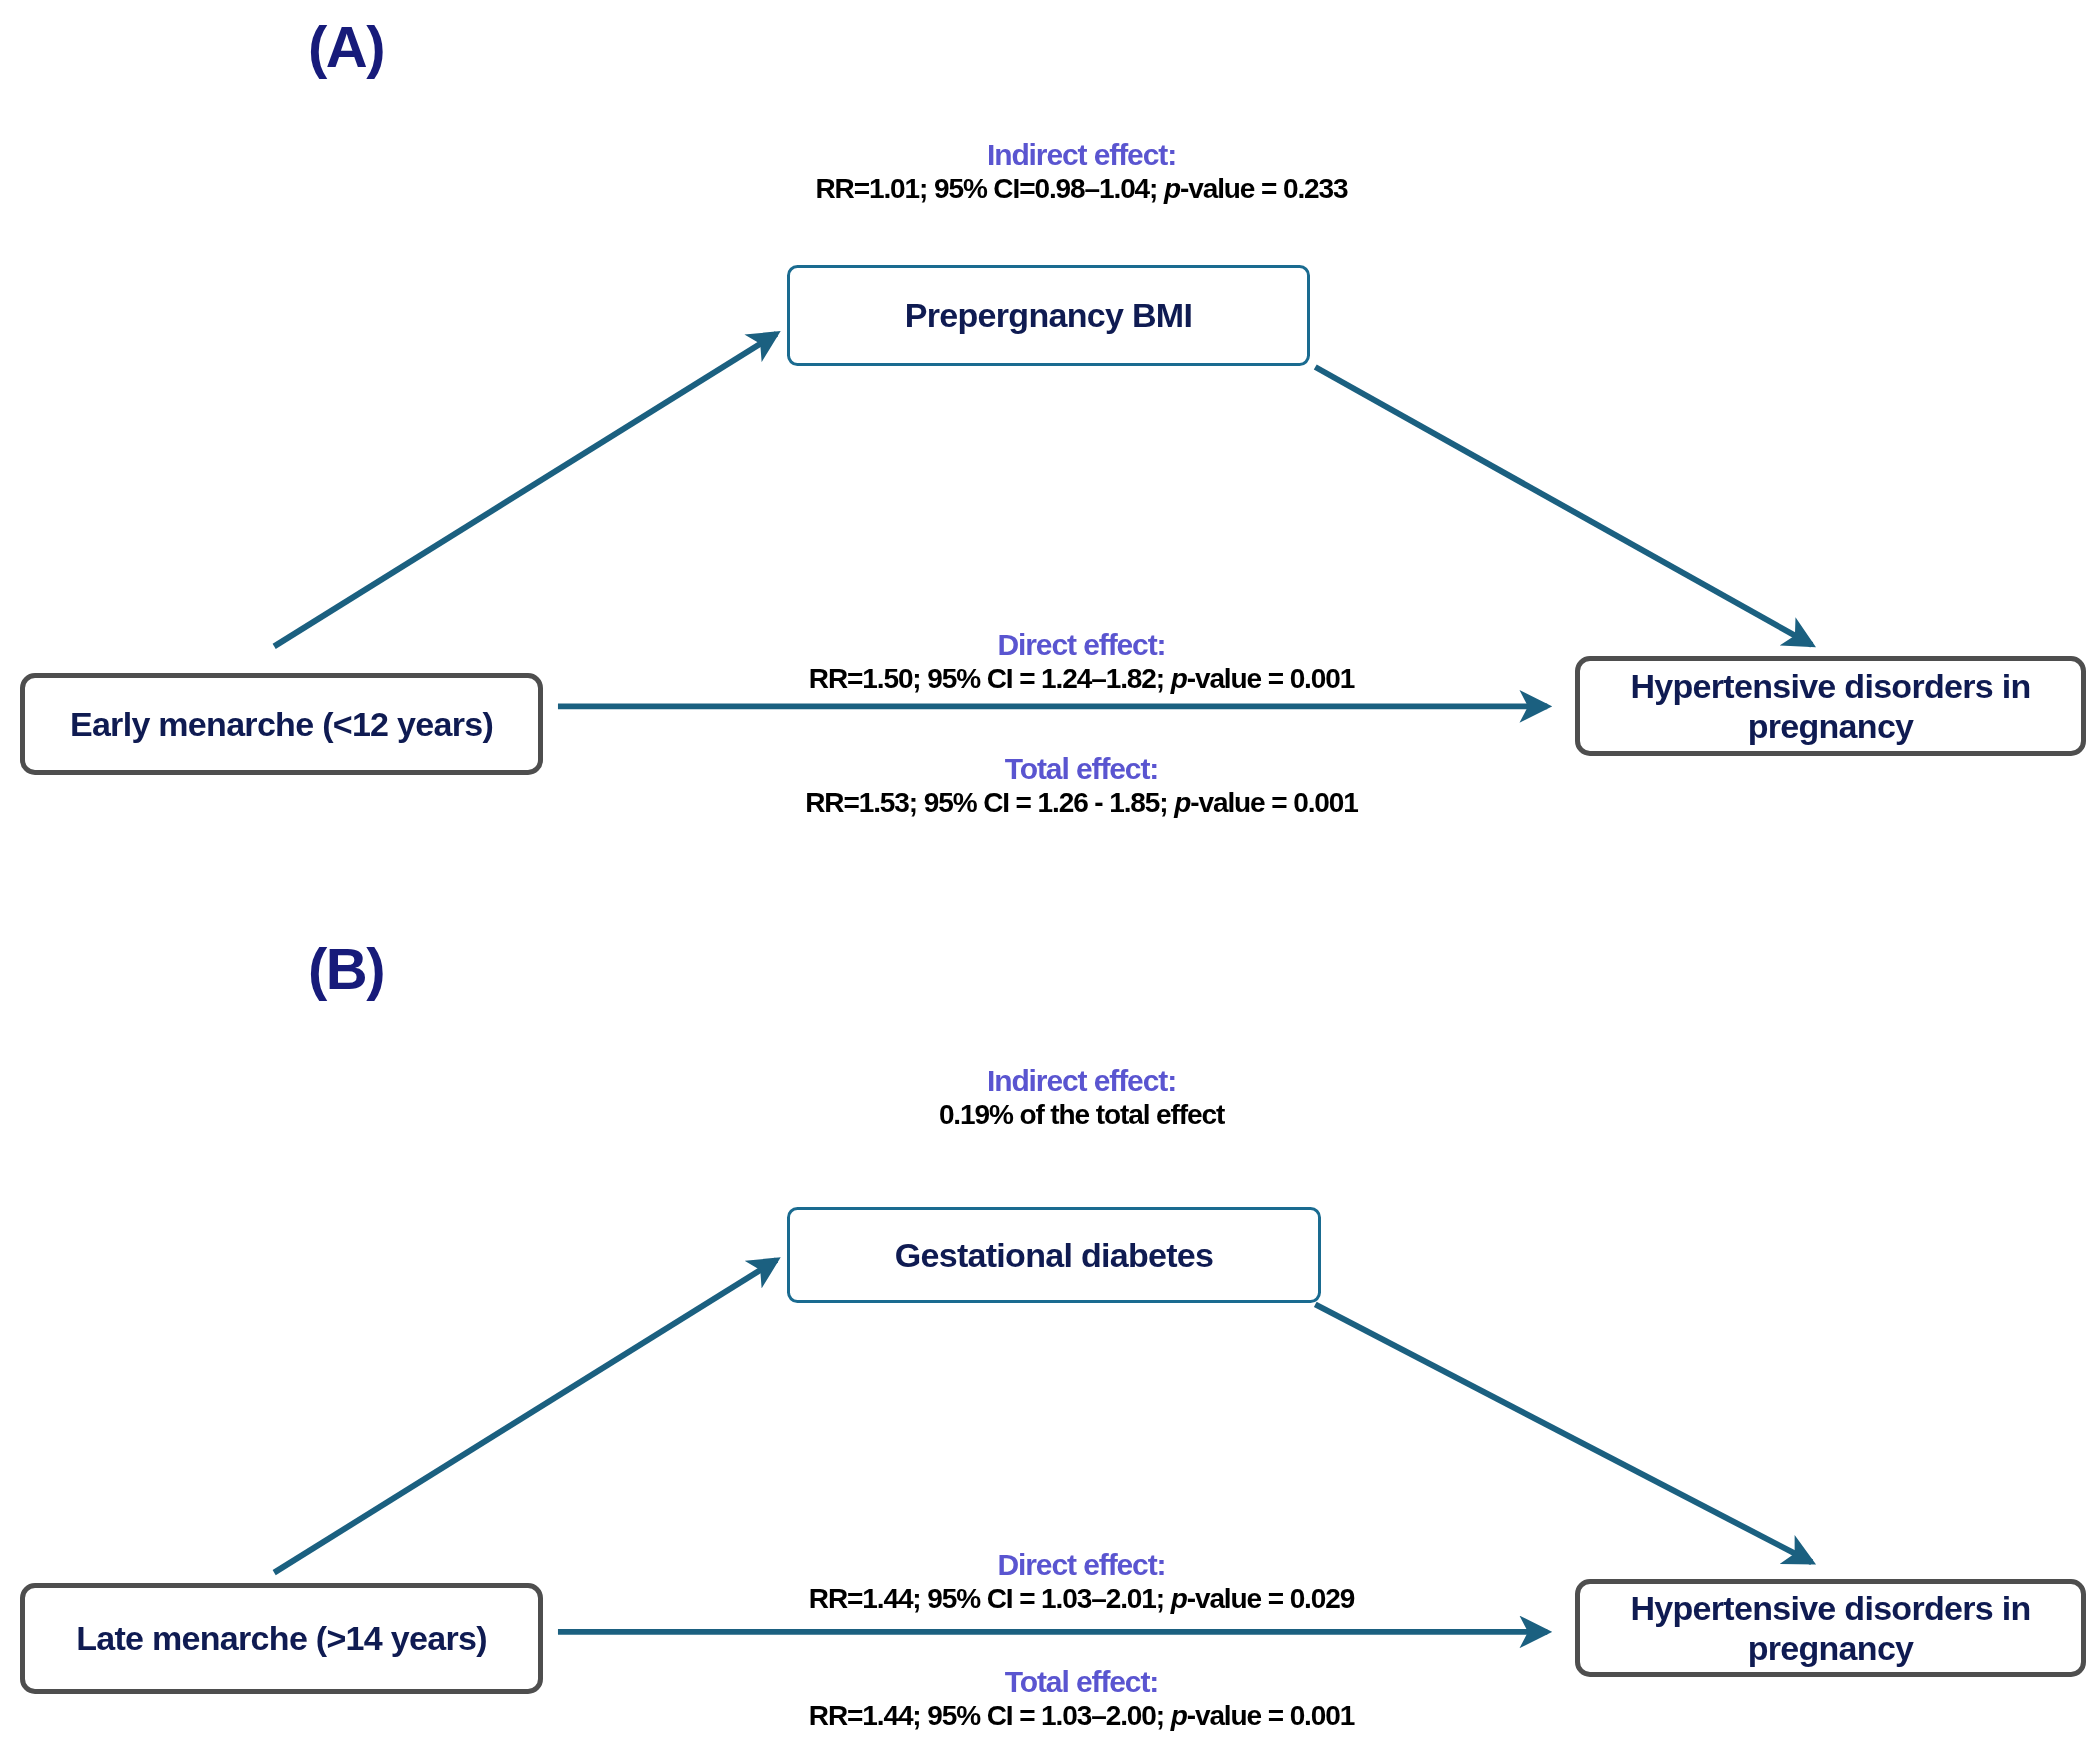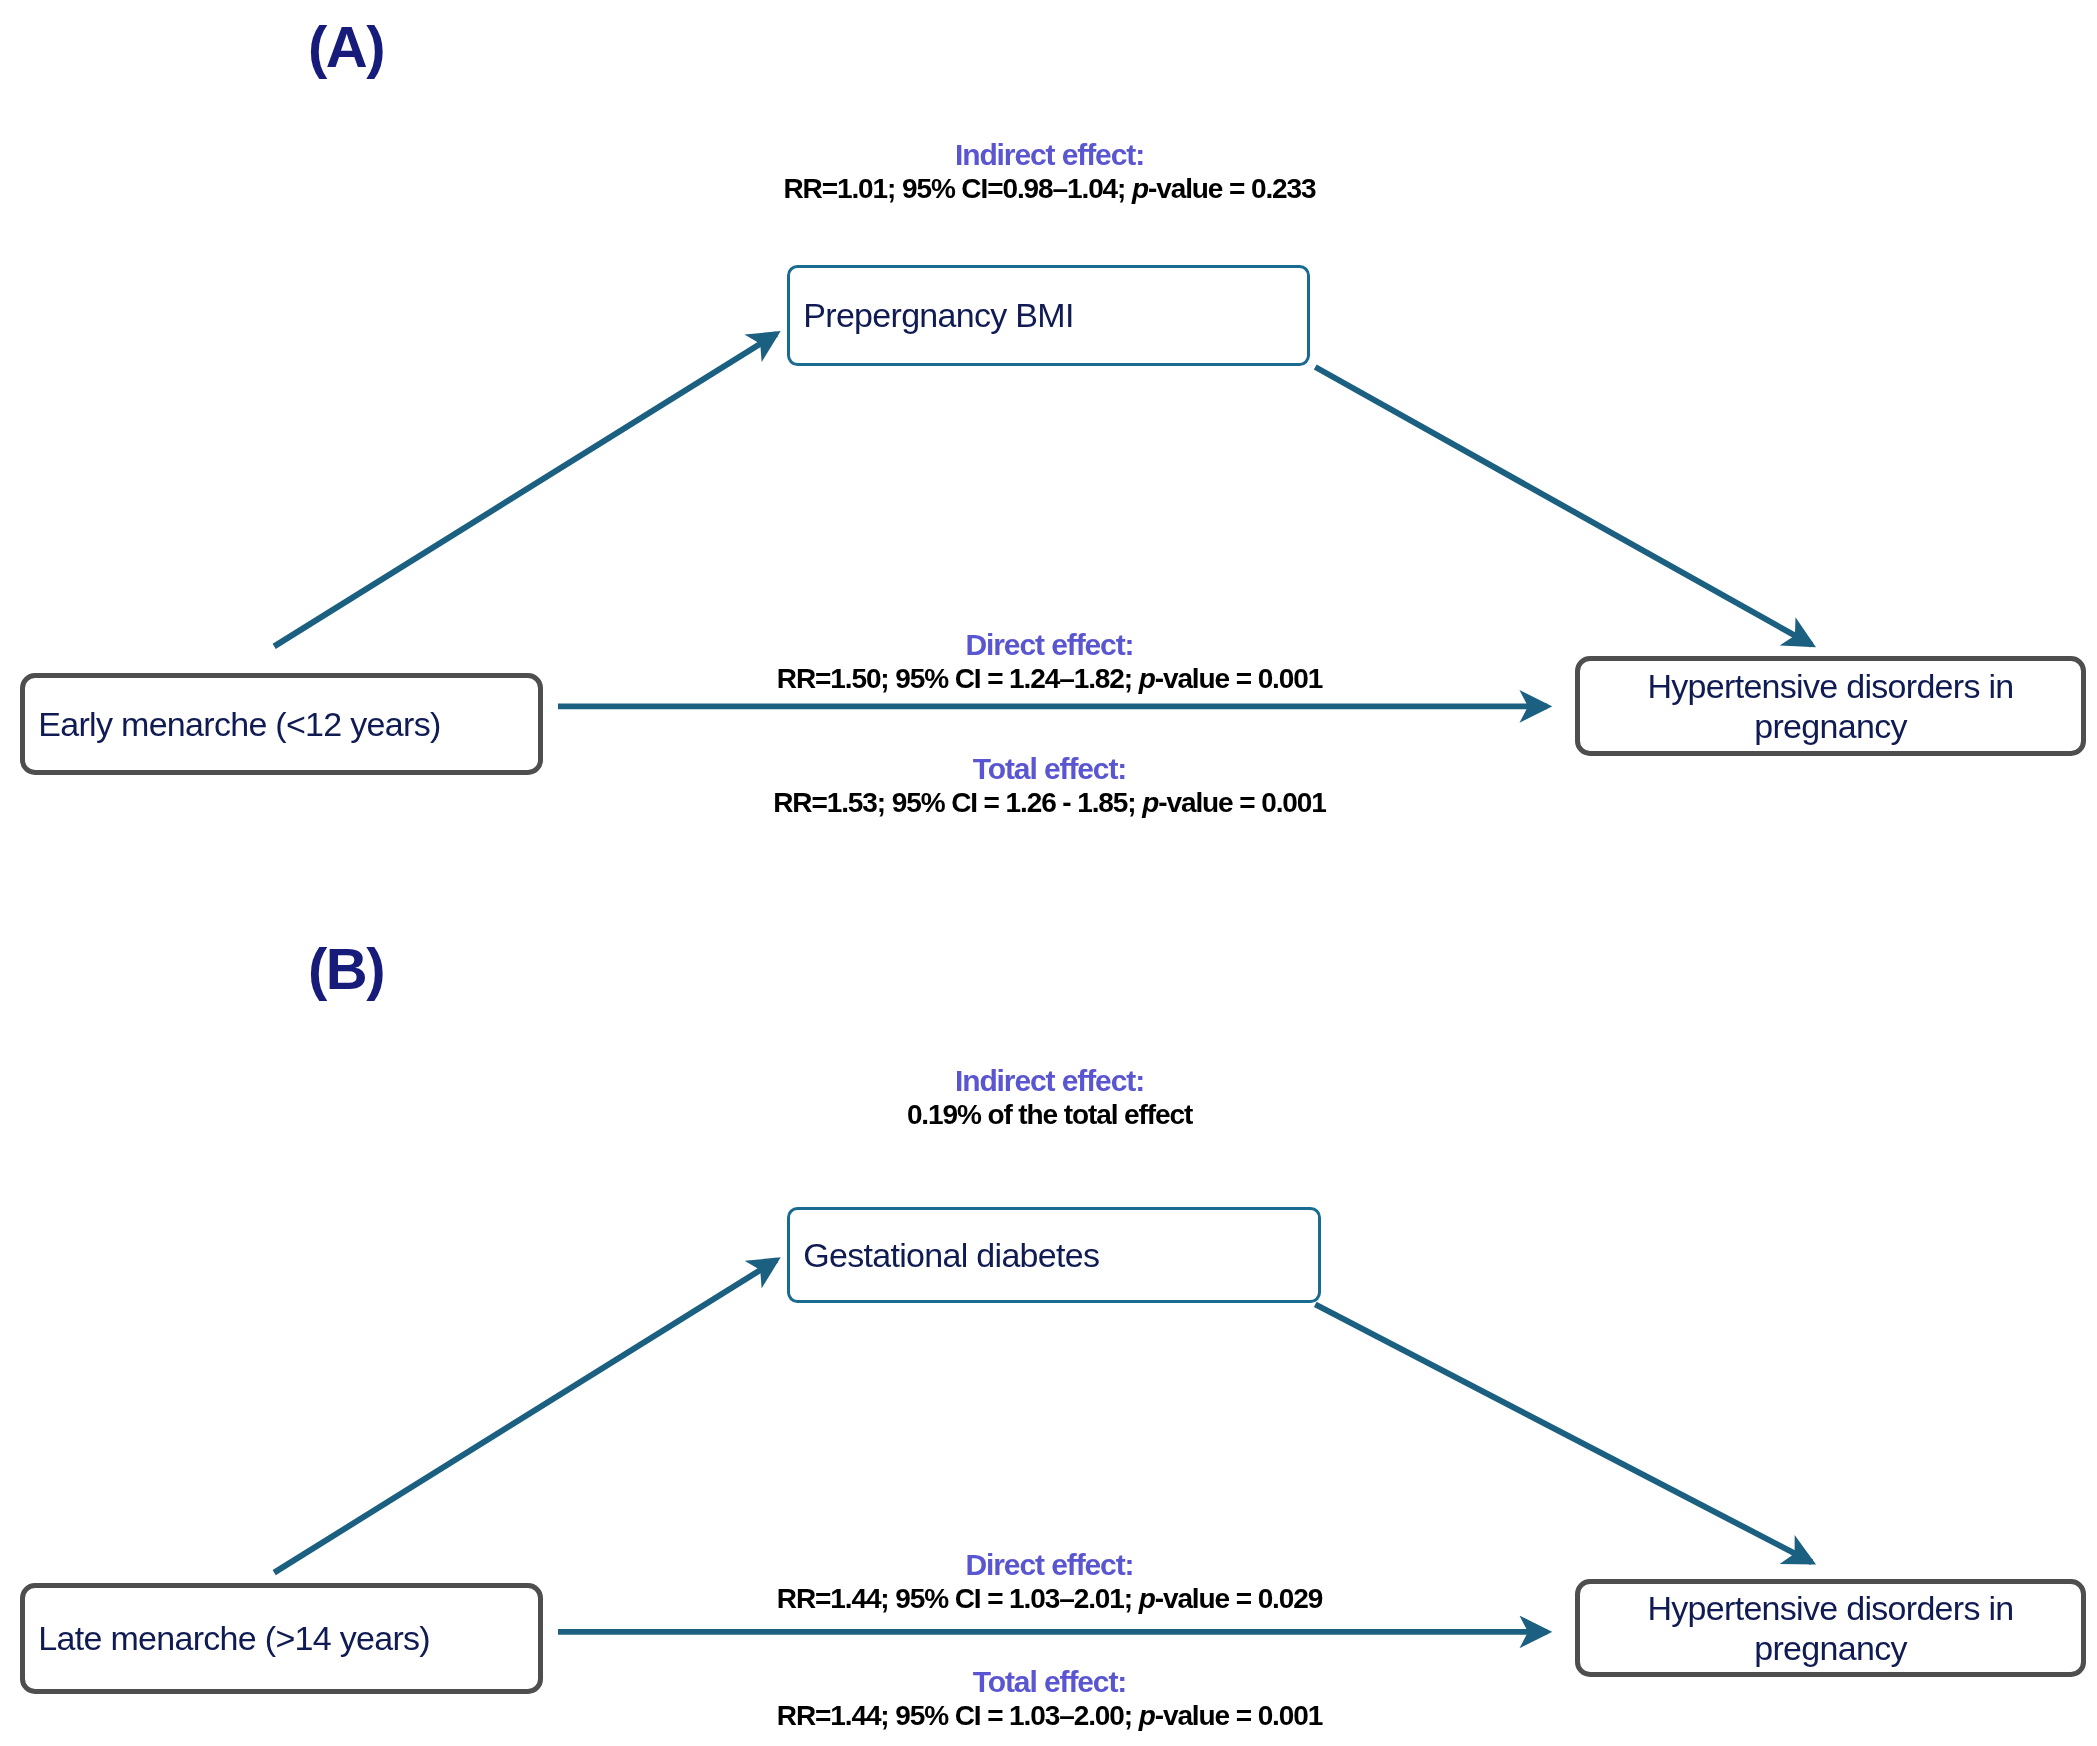--- a/index.html
+++ b/index.html
@@ -20,21 +20,21 @@
   .panel-label {
     position: absolute;
     font-size: 58px;
     font-weight: bold;
     color: #171b7a;
     letter-spacing: -1.5px;
   }
   
   .fx {
     position: absolute;
-    left: 605px;
+    left: 637px;
     width: 889px;
     text-align: center;
     font-weight: bold;
     line-height: 34px;
     letter-spacing: -1.1px;
   }
   .fx-label {
     font-size: 30px;
     color: #5a55d0;
   }
@@ -42,22 +42,23 @@
     font-size: 28px;
     color: #000000;
   }
   .fx-stat .it { font-style: italic; }
   
   .node {
     position: absolute;
     background: #ffffff;
     display: flex;
     align-items: center;
+    justify-content: center;
     text-align: center;
-    font-weight: normal;
+    font-weight: bold;
     font-size: 34px;
     letter-spacing: -0.7px;
     line-height: 1.18;
     color: #0f1b52;
     box-sizing: border-box;
     padding: 0 13.3px;
   }
   .node.gray {
     border: 5.2px solid #4e4e4e;
     border-radius: 15px;

